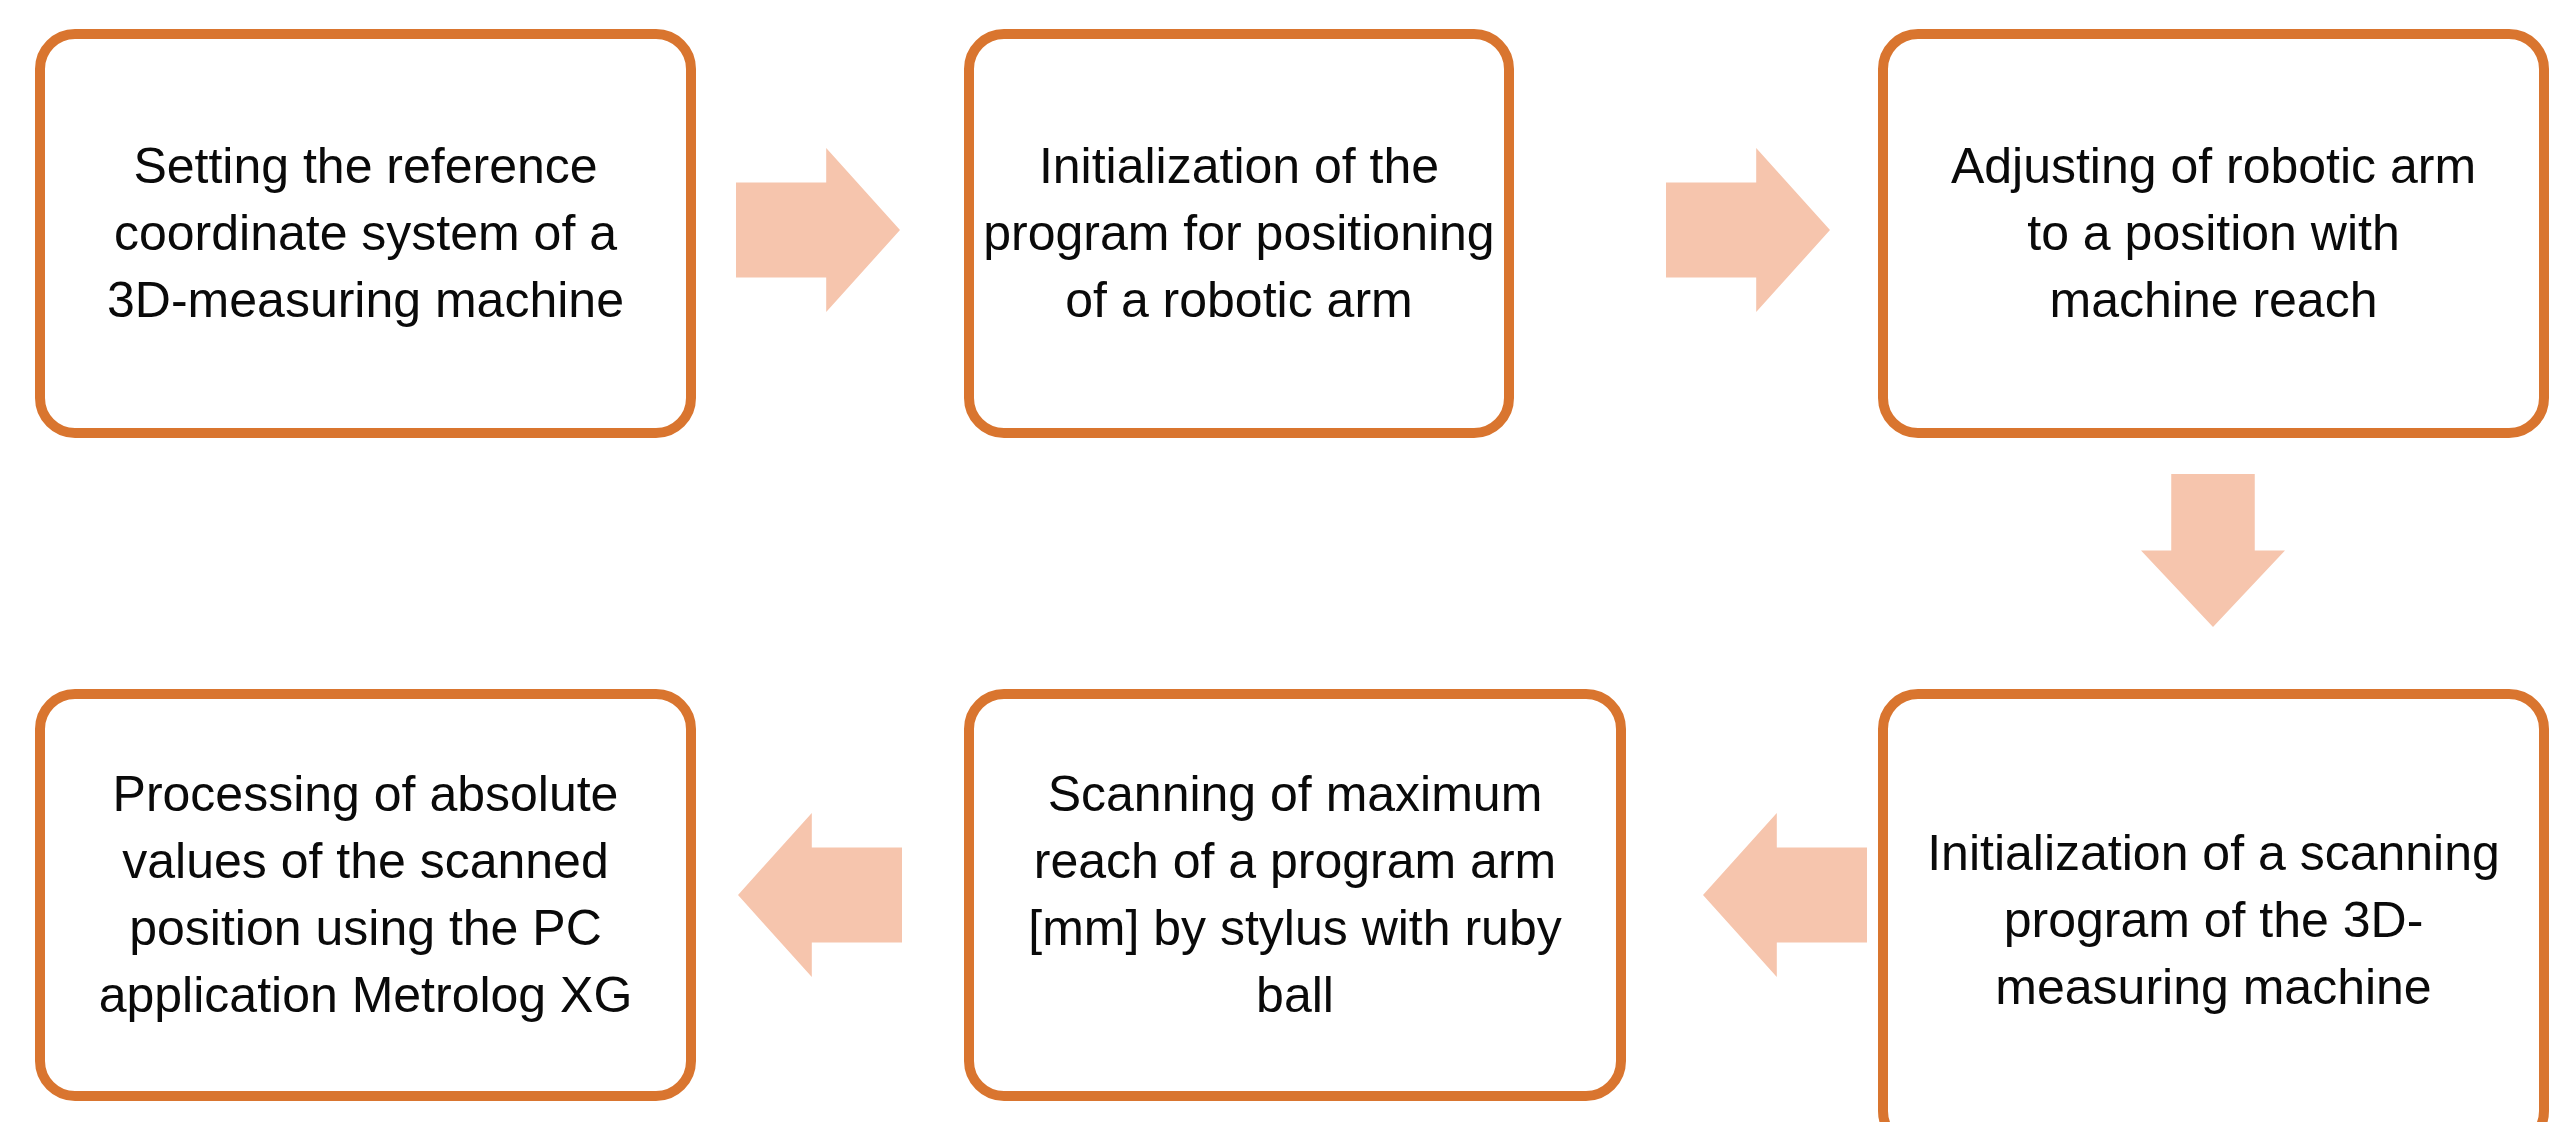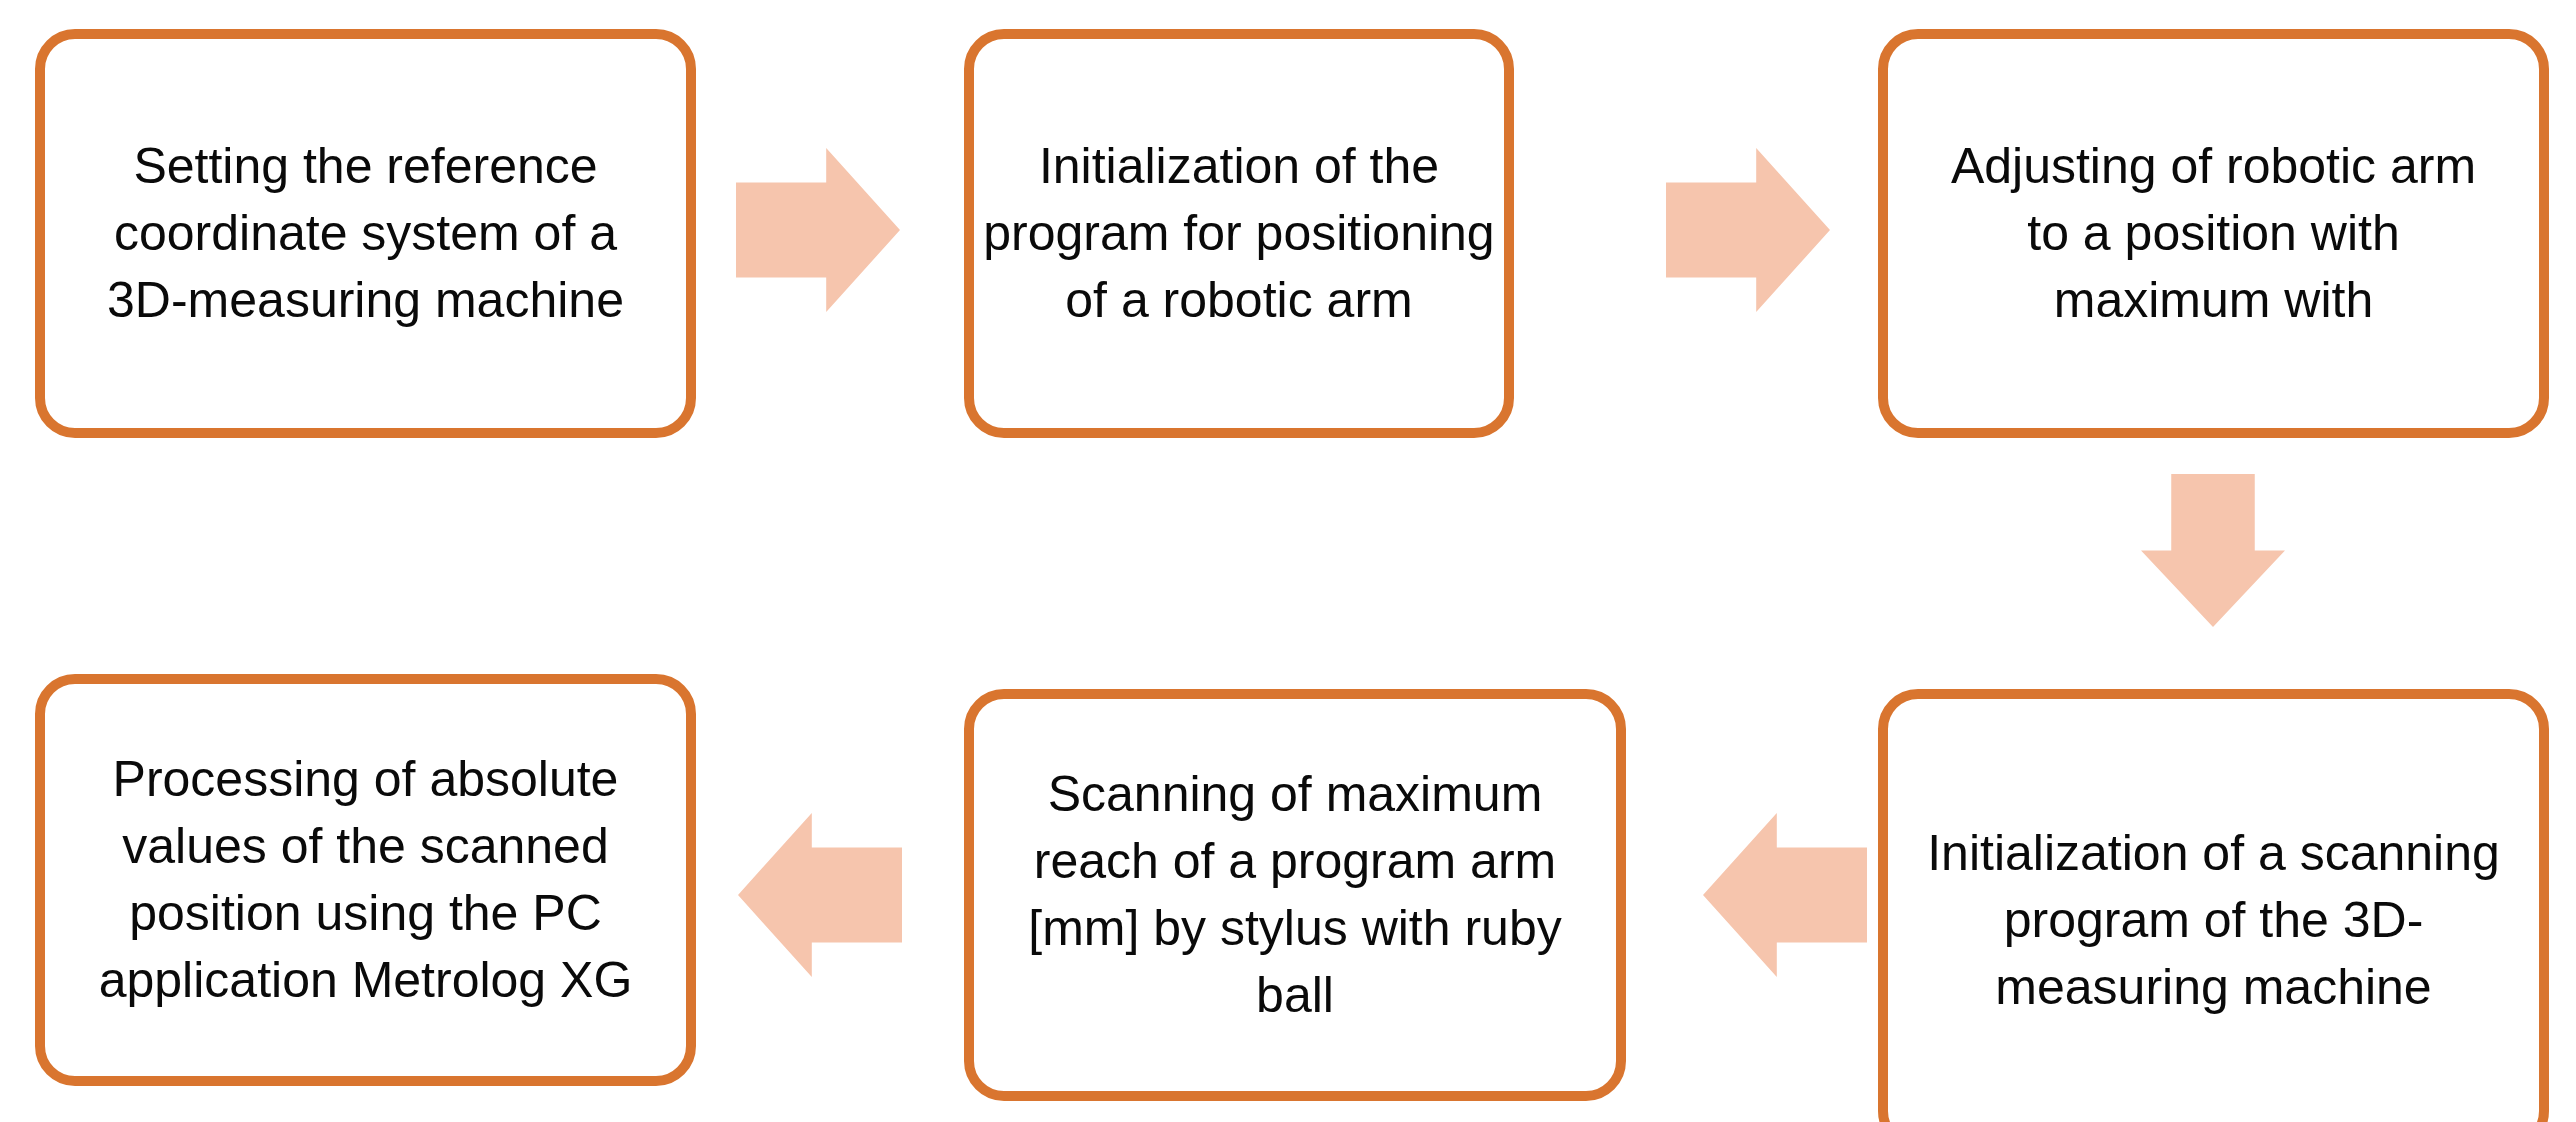--- a/index.html
+++ b/index.html
@@ -57,42 +57,42 @@
   #box3 .label { max-width: 553px; }
   
   #arrow34 { left: 2141px; top: 474px; width: 144px; height: 153px; }
   
   #box4 { left: 1878px; top: 689px; width: 671px; height: 462px; }
   #box4 .label { max-width: 604px; }
   #arrow45 { left: 1703px; top: 813px; width: 164px; height: 164px; }
   #box5 { left: 964px; top: 689px; width: 662px; height: 412px; }
   #box5 .label { max-width: 570px; }
   #arrow56 { left: 738px;  top: 813px; width: 164px; height: 164px; }
-  #box6 { left: 35px;  top: 674px; width: 661px; height: 412px; }
+  #box6 { left: 35px;  top: 689px; width: 661px; height: 412px; }
   #box6 .label { max-width: 587px; }
 </style>
 </head>
 <body>
 
 <div class="canvas">
 
   <div class="box" id="box1">
     <span class="label">Setting the reference coordinate system of a 3D-measuring machine</span>
   </div>
 
   <div class="arrow right" id="arrow12"></div>
 
   <div class="box" id="box2">
     <span class="label">Initialization of the program for positioning of a robotic arm</span>
   </div>
 
   <div class="arrow right" id="arrow23"></div>
 
   <div class="box" id="box3">
-    <span class="label">Adjusting of robotic arm to a position with maximum with</span>
+    <span class="label">Adjusting of robotic arm to a position with machine reach</span>
   </div>
 
   <div class="arrow down" id="arrow34"></div>
 
   <div class="box" id="box4">
     <span class="label">Initialization of a scanning program of the 3D-measuring machine</span>
   </div>
 
   <div class="arrow left" id="arrow45"></div>
 

